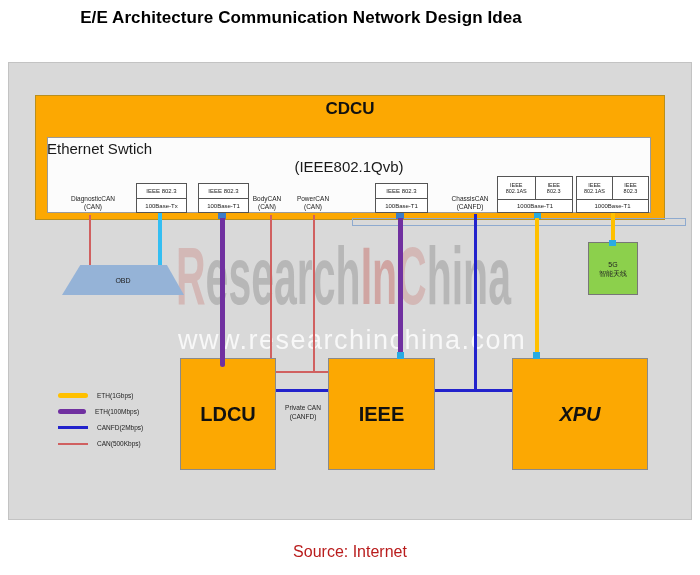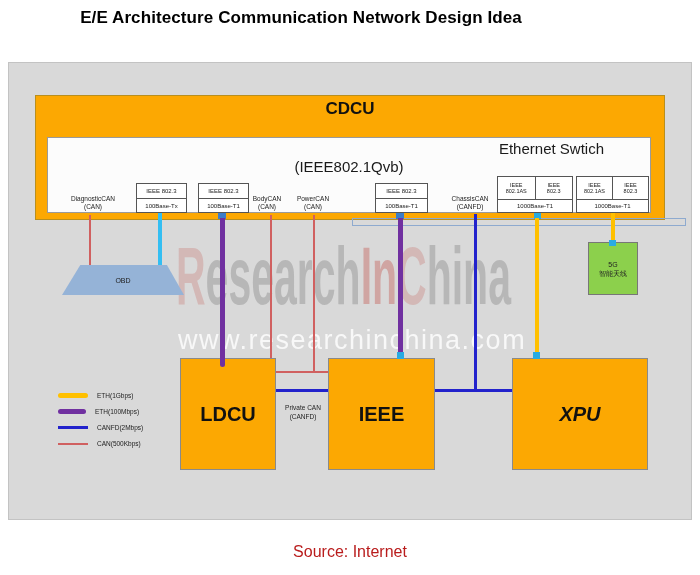--- a/index.html
+++ b/index.html
@@ -17,21 +17,21 @@
   .wm-main{left:176px;top:234px;font-size:82px;font-weight:bold;line-height:84px;white-space:nowrap;transform:scaleX(0.5);transform-origin:left top;opacity:0.55;pointer-events:none;}
   .wm-gray{color:#9d9d9d;}
   .wm-pink{color:#cf9e9b;}
   .wm-red{color:#c97b76;}
   .wm-url{left:178px;top:325px;font-size:27px;letter-spacing:1.5px;color:rgba(255,255,255,0.8);white-space:nowrap;pointer-events:none;}
 
   
   .cdcu-box{left:35px;top:95px;width:630px;height:125px;background:#fca802;border:1px solid #b98f1e;box-sizing:border-box;}
   .cdcu-label{left:35px;top:99px;width:630px;text-align:center;font-size:17px;font-weight:bold;color:#111;}
   .switch-box{left:47px;top:137px;width:604px;height:76px;background:#fcfcfc;border:1px solid #9a9a9a;box-sizing:border-box;}
-  .switch-title{left:47px;top:140px;width:557px;text-align:right;font-size:15px;color:#1a1a1a;}
+  .switch-title{left:47px;top:140px;width:557px;text-align:left;font-size:15px;color:#1a1a1a;}
   .switch-subtitle{left:47px;top:158px;width:604px;text-align:center;font-size:15px;color:#1a1a1a;}
 
   
   .port{background:#fff;border:1px solid #555;box-sizing:border-box;font-size:6px;color:#222;text-align:center;}
   .port .r1{height:14px;line-height:14px;border-bottom:1px solid #555;}
   .port .r2{height:14px;line-height:14px;}
   .dport{background:#fff;border:1px solid #555;box-sizing:border-box;font-size:5.5px;color:#222;text-align:center;display:flex;flex-direction:column;}
   .dport .top{display:flex;height:23px;border-bottom:1px solid #555;}
   .dport .cell{flex:1;display:flex;flex-direction:column;justify-content:center;line-height:6.5px;}
   .dport .cell.first{border-right:1px solid #555;}

